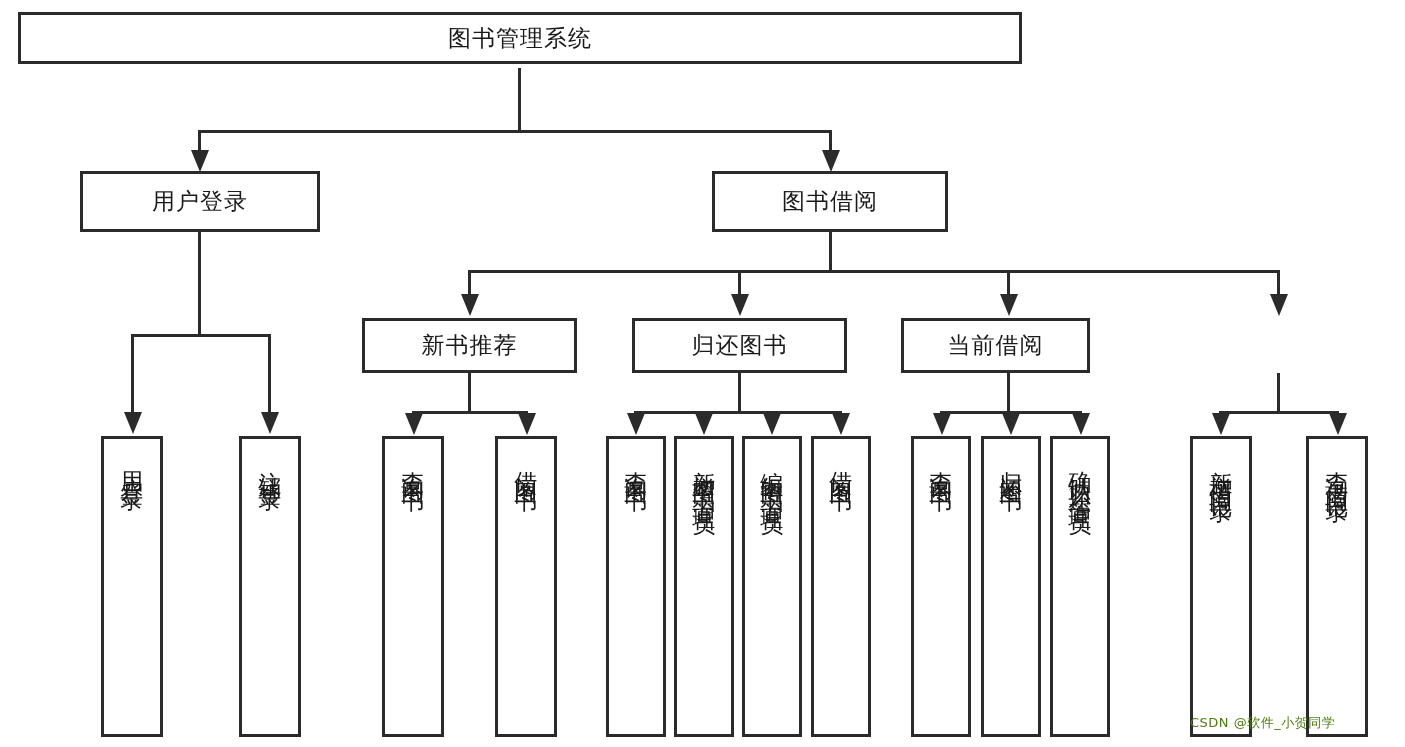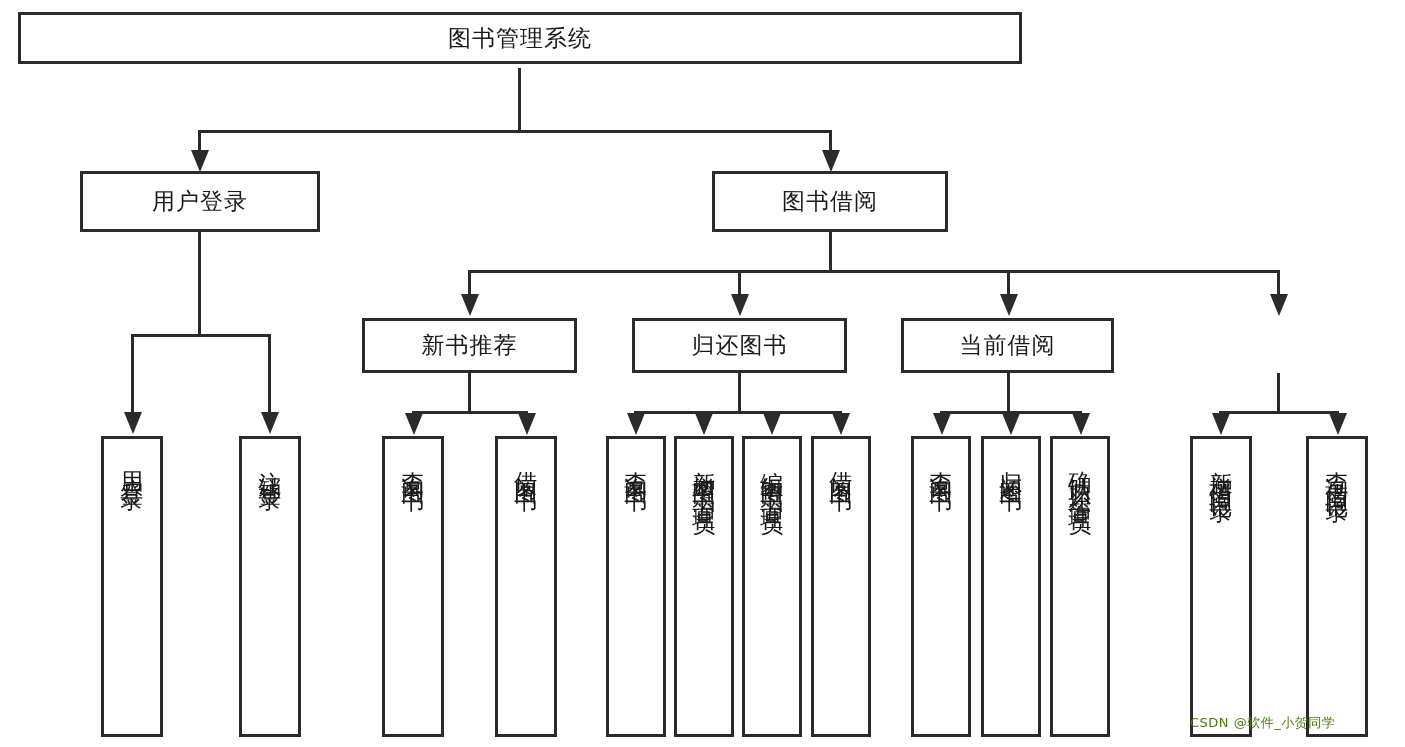--- a/index.html
+++ b/index.html
@@ -114,21 +114,21 @@
   <div class="arrow" style="left:1000px; top:294px;"></div>
   <div class="vline" style="left:1277px; top:270px; height:28px;"></div>
   <div class="arrow" style="left:1270px; top:294px;"></div>
 
   <div class="node" style="left:362px; top:318px; width:215px; height:55px;">
     <span class="node-label">新书推荐</span>
   </div>
   <div class="node" style="left:632px; top:318px; width:215px; height:55px;">
     <span class="node-label">归还图书</span>
   </div>
-  <div class="node" style="left:901px; top:318px; width:213px; height:55px;">
+  <div class="node" style="left:901px; top:318px; width:189px; height:55px;">
     <span class="node-label">当前借阅</span>
   </div>
 
   <div class="vline" style="left:468px; top:373px; height:40px;"></div>
   <div class="hline" style="left:412px; top:411px; width:116px;"></div>
   <div class="vline" style="left:412px; top:411px; height:8px;"></div>
   <div class="arrow" style="left:405px; top:413px;"></div>
   <div class="vline" style="left:525px; top:411px; height:8px;"></div>
   <div class="arrow" style="left:518px; top:413px;"></div>
 

